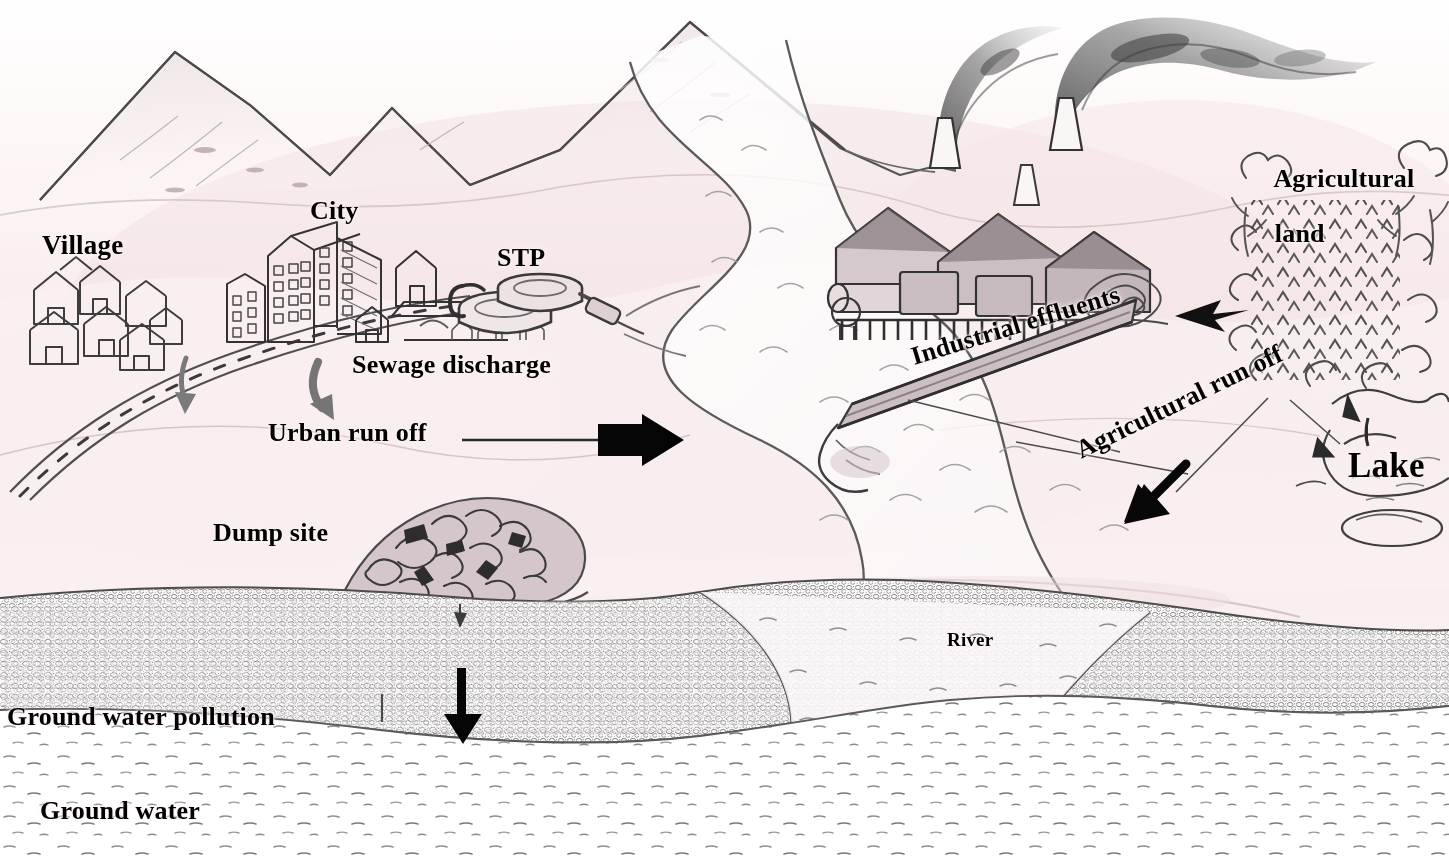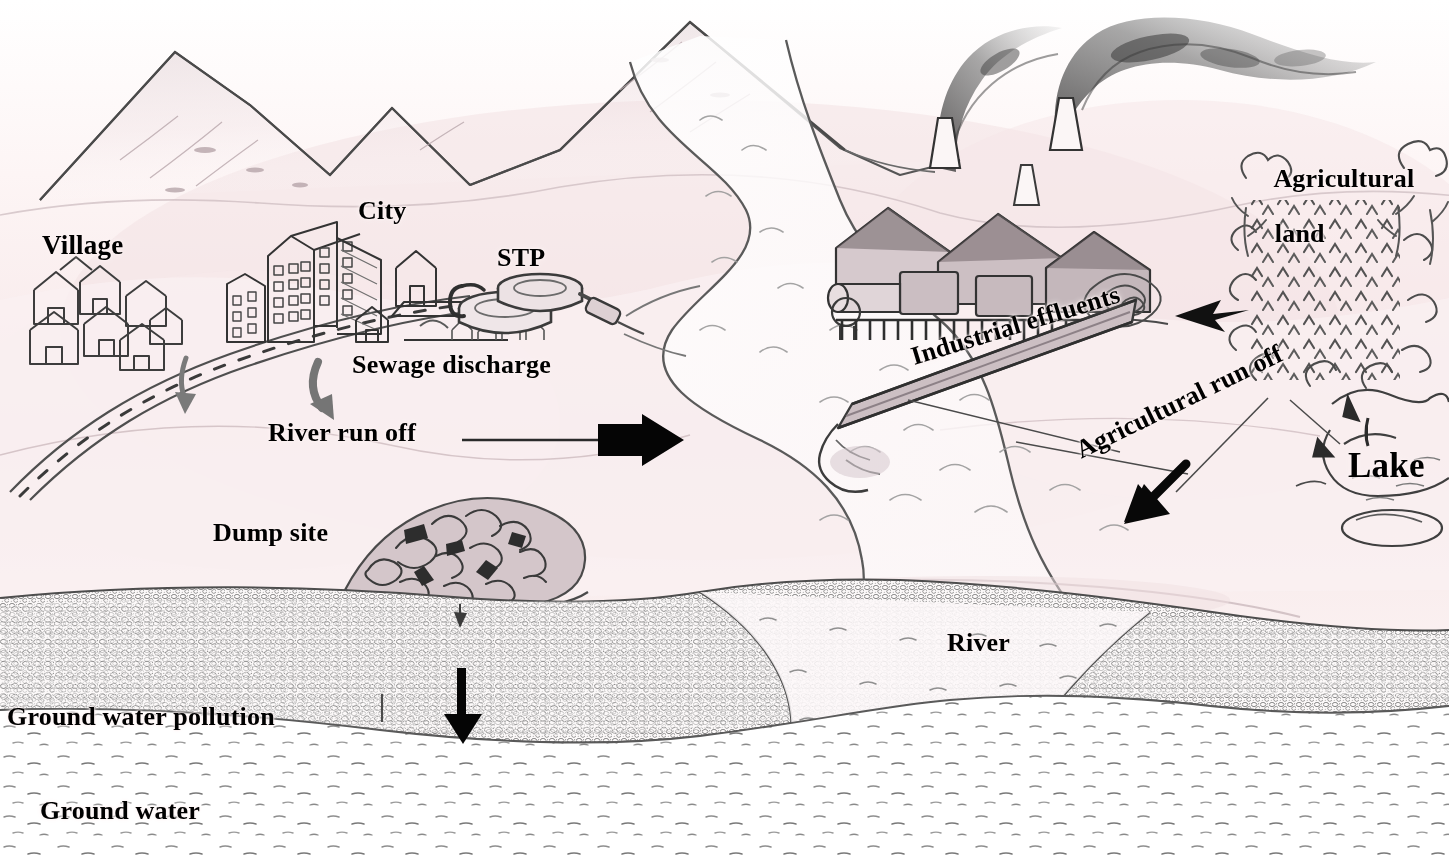--- a/index.html
+++ b/index.html
@@ -27,28 +27,28 @@
     position: absolute;
     font-family: "Liberation Serif", "DejaVu Serif", serif;
     font-weight: bold;
     color: #000000;
     white-space: pre;
     letter-spacing: 0.2px;
     line-height: 1.02;
     text-shadow: 0 0 3px #fdf3f3, 0 0 6px #fdf3f3, 0 0 2px #fdf3f3;
   }
   .lbl-village   { left: 42px;   top: 232px; font-size: 27px; }
-  .lbl-city      { left: 310px;  top: 198px; font-size: 26px; margin-left: 48px; }
+  .lbl-city      { left: 310px;  top: 198px; font-size: 26px; }
   .lbl-stp       { left: 497px;  top: 245px; font-size: 26px; }
   .lbl-sewage    { left: 352px;  top: 352px; font-size: 26px; text-align: center; }
   .lbl-urban     { left: 268px;  top: 420px; font-size: 26px; }
   .lbl-dump      { left: 213px;  top: 520px; font-size: 26px; }
   .lbl-gwp       { left: 7px;    top: 692px; font-size: 26px; margin-top: 12px; }
   .lbl-gw        { left: 40px;   top: 798px; font-size: 26px; }
-  .lbl-river     { left: 947px;  top: 630px; font-size: 26px; }
+  .lbl-river     { left: 947px;  top: 630px; font-size: 19px; }
   .lbl-agriland  { left: 1248px; top: 137px; font-size: 26px; text-align: left; line-height: 1.06;}
   .lbl-lake      { left: 1348px; top: 448px; font-size: 35px; }
   .lbl-indeff {
     left: 908px; top: 345px;
     font-size: 26px;
     transform: rotate(-17deg);
     transform-origin: left top;
   }
   .lbl-agrun {
     left: 1072px; top: 440px;
@@ -598,21 +598,21 @@
       <path d="M444,714 h38 l-19,30 z" fill="#050505"></path>
     </g>
 
     <path d="M382,694 v28" stroke="#4a4a4a" stroke-width="2"></path>
   </svg>
 
   <div class="label lbl-village">Village</div>
   <div class="label lbl-city">City</div>
   <div class="label lbl-stp">STP</div>
   <div class="label lbl-sewage">Sewage discharge</div>
-  <div class="label lbl-urban">River run off</div>
+  <div class="label lbl-urban">Urban run off</div>
   <div class="label lbl-dump">Dump site</div>
   <div class="label lbl-gwp">Ground water pollution</div>
   <div class="label lbl-gw">Ground water</div>
   <div class="label lbl-river">River</div>
   <div class="label lbl-lake">Lake</div>
   <div class="label lbl-indeff">Industrial effluents</div>
   <div class="label lbl-agrun">Agricultural run off</div>
   <div class="label lbl-agriland">
     <span>Agricultural</span><br>
     <span>land</span>

